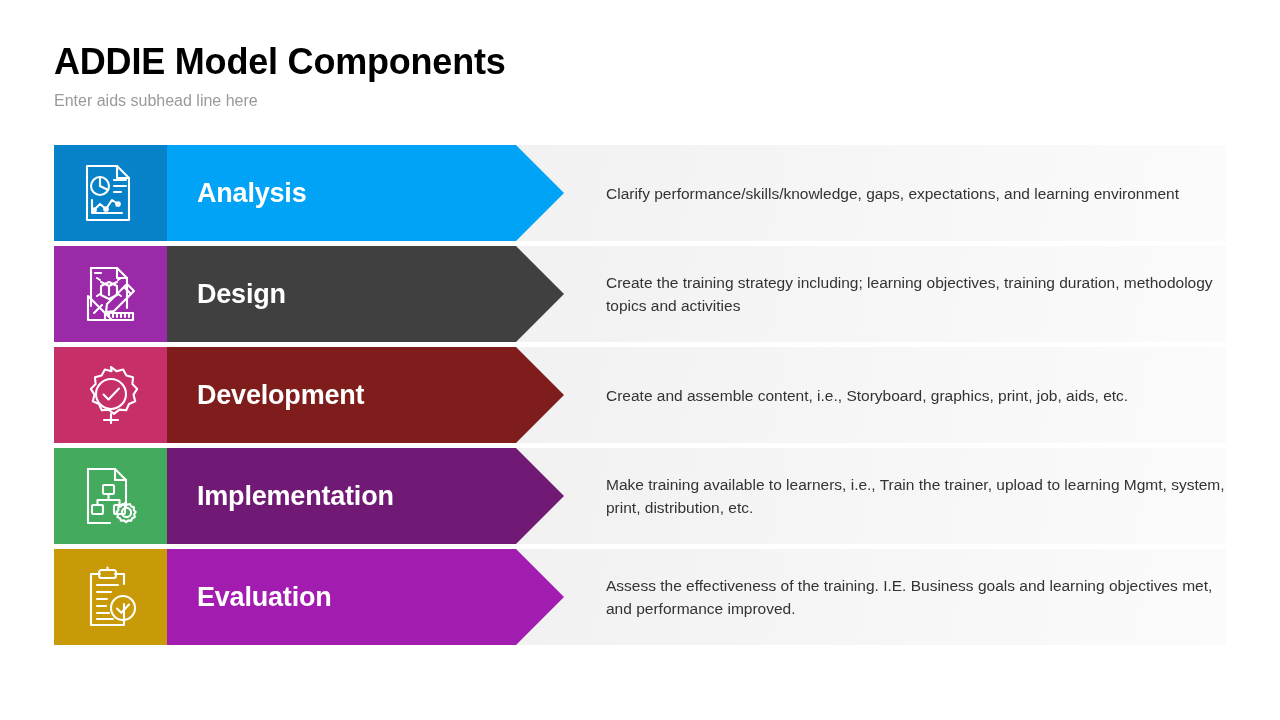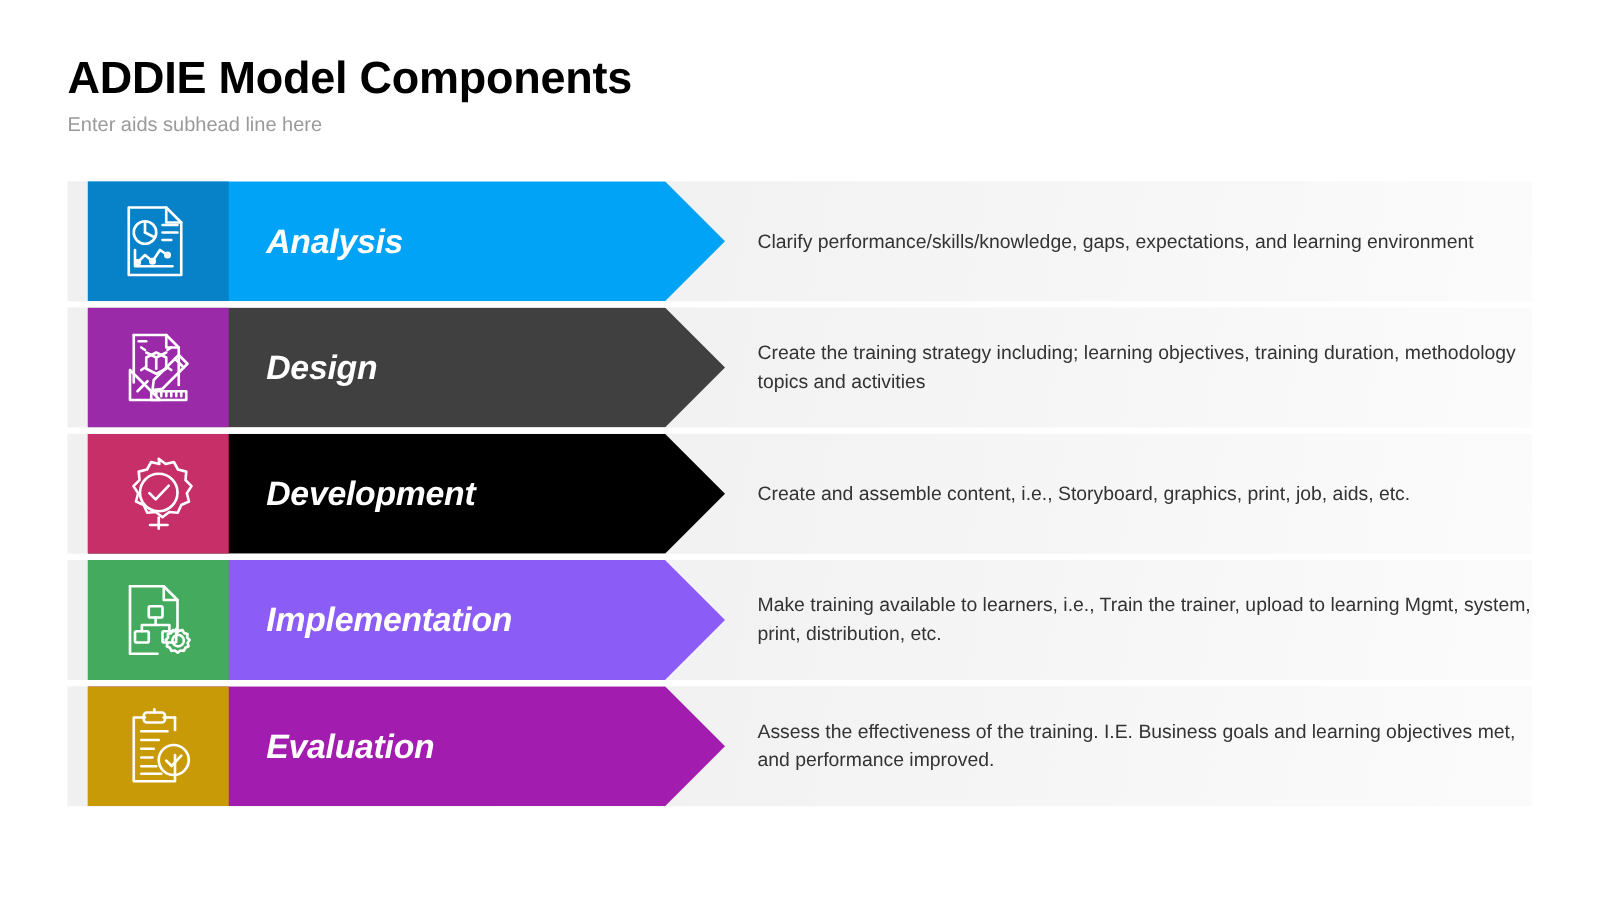--- a/index.html
+++ b/index.html
@@ -58,26 +58,25 @@
     left: 0;
     top: 0;
     width: 1172px;
     height: 96px;
     background: linear-gradient(100deg, #f0f0f0 0%, #f2f2f2 45%, #f7f7f7 75%, #fbfbfb 100%);
   }
 
   
   .row-arrow {
     position: absolute;
-    left: 16px;
+    left: 0;
     top: 0;
     width: 510px;
     height: 96px;
     clip-path: polygon(0 0, 462px 0, 510px 50%, 462px 100%, 0 100%);
-    font-style: italic;
   }
   
   .row-iconplate {
     position: absolute;
     left: 0;
     top: 0;
     width: 113px;
     height: 96px;
     display: flex;
     align-items: center;
@@ -164,37 +163,37 @@
       <path d="M25 50h28v7H25z"></path>
       <path d="M29 50v4M33 50v4M37 50v4M41 50v4M45 50v4M49 50v4"></path>
     </svg>
         </div>
       <div class="row-label">Design</div>
     </div>
     <div class="row-desc">Create the training strategy including; learning objectives, training duration, methodology topics and activities</div>
   </div>
     <div class="row">
     <div class="row-band"></div>
-    <div class="row-arrow" style="background:#000000">
+    <div class="row-arrow" style="background:#7f1d1d">
       <div class="row-iconplate" style="background:#c62f68">
     <svg width="62" height="62" viewBox="0 0 62 62" fill="none" stroke="#ffffff" stroke-width="2.1" stroke-linecap="round" stroke-linejoin="round">
       <path d="M31 3l5.5 4.2 6.6-1.6 3.3 6 6.6 1.7-0.6 6.8 4.8 4.8-3.7 5.7 1.7 6.6-6.2 2.8-2.8 6.2-6.8-0.6-5.4 4.2-5.4-4.2-6.8 0.6-2.8-6.2-6.2-2.8 1.7-6.6-3.7-5.7 4.8-4.8-0.6-6.8 6.6-1.7 3.3-6 6.6 1.6z"></path>
       <circle cx="31" cy="30" r="15"></circle>
       <path d="M23.5 30.5l5 5 10.5-11"></path>
       <path d="M31 50v9"></path>
       <path d="M24 56h14"></path>
     </svg>
         </div>
       <div class="row-label">Development</div>
     </div>
     <div class="row-desc">Create and assemble content, i.e., Storyboard, graphics, print, job, aids, etc.</div>
   </div>
     <div class="row">
     <div class="row-band"></div>
-    <div class="row-arrow" style="background:#8b5cf6">
+    <div class="row-arrow" style="background:#701a75">
       <div class="row-iconplate" style="background:#44ab5e">
     <svg width="60" height="62" viewBox="0 0 60 62" fill="none" stroke="#ffffff" stroke-width="2.1" stroke-linecap="round" stroke-linejoin="round">
       <path d="M7 4h27l11 11v26"></path>
       <path d="M34 4v11h11"></path>
       <path d="M7 4v54h22"></path>
       <rect x="22" y="20" width="11" height="9" rx="1.2"></rect>
       <rect x="11" y="40" width="11" height="9" rx="1.2"></rect>
       <rect x="33" y="40" width="11" height="9" rx="1.2"></rect>
       <path d="M27.5 29v6"></path>
       <path d="M16.5 40v-5h22v5"></path>

